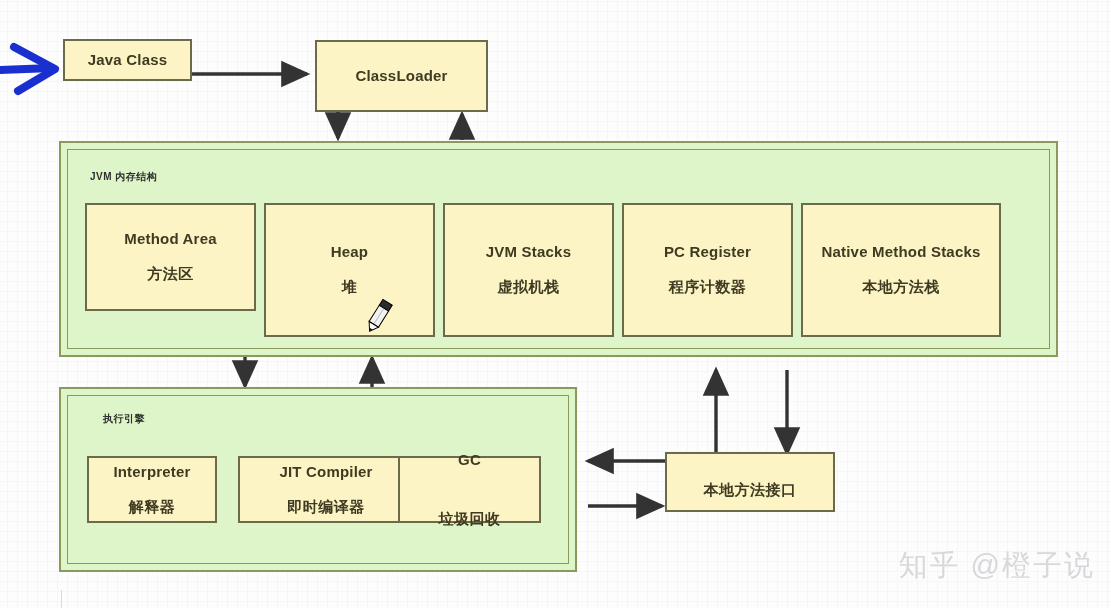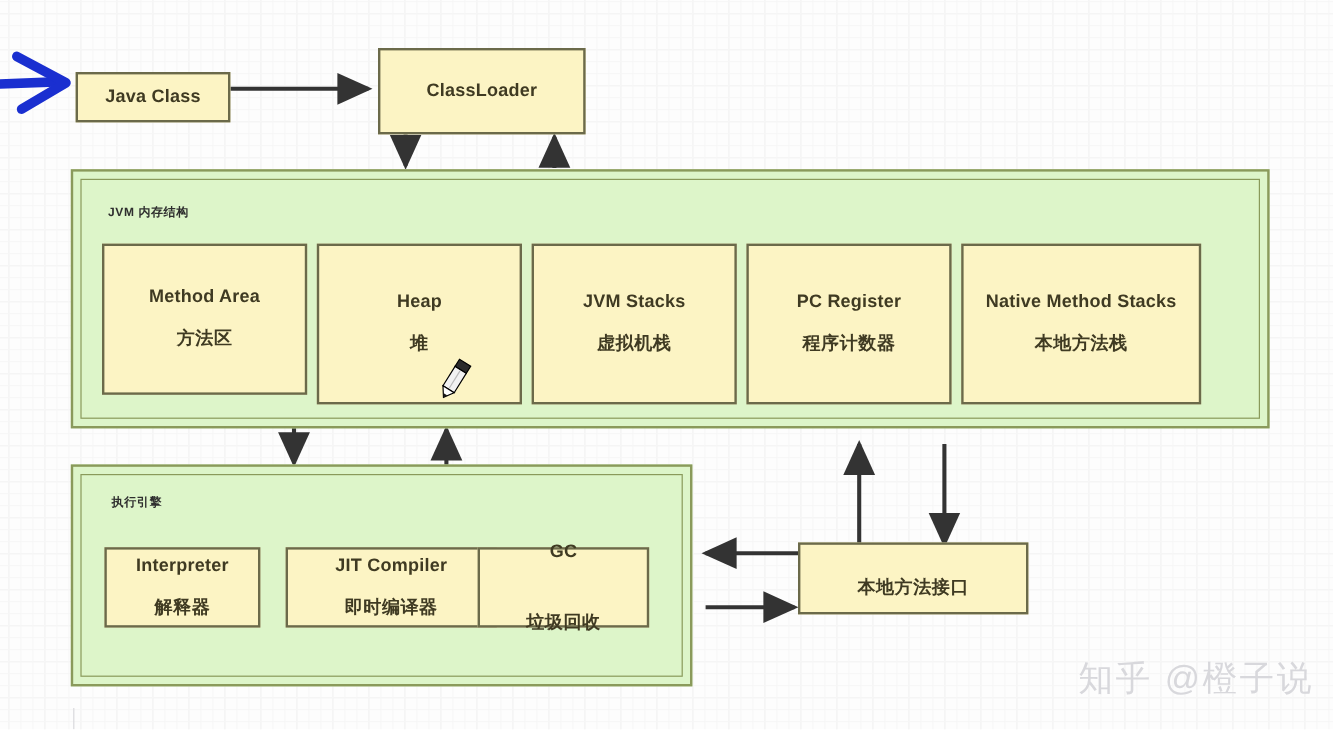--- a/index.html
+++ b/index.html
@@ -187,34 +187,34 @@
       <path d="M90,437 C110,430 135,432 160,428" stroke-width="6"></path>
 
       <path d="M96,532 C125,526 160,527 190,530" stroke-width="6"></path>
 
       <path d="M246,534 C275,528 312,530 360,533" stroke-width="6"></path>
 
       <path d="M405,527 C440,522 490,523 535,527" stroke-width="6"></path>
     </g>
   </svg>
 
-  <div class="ybox" style="left:63px; top:60px; width:129px; height:42px;">
+  <div class="ybox" style="left:63px; top:39px; width:129px; height:42px;">
     <div class="en">Java Class</div>
   </div>
 
   <div class="ybox" style="left:315px; top:40px; width:173px; height:72px;">
     <div class="en">ClassLoader</div>
   </div>
 
   <div class="gbox" style="left:59px; top:141px; width:999px; height:216px;">
     <div class="gbox-inner"></div>
   </div>
   <div class="section-title" style="left:90px; top:170px;">JVM 内存结构</div>
 
-  <div class="ybox" style="left:85px; top:203px; width:171px; height:126px;">
+  <div class="ybox" style="left:85px; top:203px; width:171px; height:108px;">
     <div class="en">Method Area</div>
     <div class="cn">方法区</div>
   </div>
 
   <div class="ybox" style="left:264px; top:203px; width:171px; height:134px;">
     <div class="en">Heap</div>
     <div class="cn">堆</div>
   </div>
 
   <div class="ybox" style="left:443px; top:203px; width:171px; height:134px;">
@@ -228,38 +228,38 @@
   </div>
 
   <div class="ybox" style="left:801px; top:203px; width:200px; height:134px;">
     <div class="en">Native Method Stacks</div>
     <div class="cn">本地方法栈</div>
   </div>
 
   <div class="gbox" style="left:59px; top:387px; width:518px; height:185px;">
     <div class="gbox-inner"></div>
   </div>
-  <div class="section-title" style="left:93px; top:412px;">执行引擎</div>
+  <div class="section-title" style="left:103px; top:412px;">执行引擎</div>
 
   <div class="ybox" style="left:87px; top:456px; width:130px; height:67px;">
     <div class="en">Interpreter</div>
     <div class="cn">解释器</div>
   </div>
 
   <div class="ybox" style="left:238px; top:456px; width:176px; height:67px;">
     <div class="en">JIT Compiler</div>
     <div class="cn">即时编译器</div>
   </div>
 
   <div class="ybox" style="left:398px; top:456px; width:143px; height:67px;gap:24px;">
     <div class="en">GC</div>
     <div class="cn">垃圾回收</div>
   </div>
 
-  <div class="ybox" style="left:665px; top:452px; width:192px; height:60px;">
+  <div class="ybox" style="left:665px; top:452px; width:170px; height:60px;">
     <div class="cn">本地方法接口</div>
   </div>
 
   <svg class="pencil" style="left:362px; top:298px;" width="34" height="38" viewBox="0 0 34 38" xmlns="http://www.w3.org/2000/svg">
     <g transform="rotate(32 17 19)">
       <polygon points="11,2 22,2 22,9 11,9" fill="#2b2b2b" stroke="#000" stroke-width="1"></polygon>
       <rect x="11" y="9" width="11" height="19" fill="#f2f2f2" stroke="#000" stroke-width="1"></rect>
       <line x1="16.5" y1="10" x2="16.5" y2="27" stroke="#bbb" stroke-width="1"></line>
       <polygon points="11,28 22,28 16.5,36" fill="#ffffff" stroke="#000" stroke-width="1"></polygon>
       <polygon points="14.5,33 18.5,33 16.5,36" fill="#1a1a1a"></polygon>

